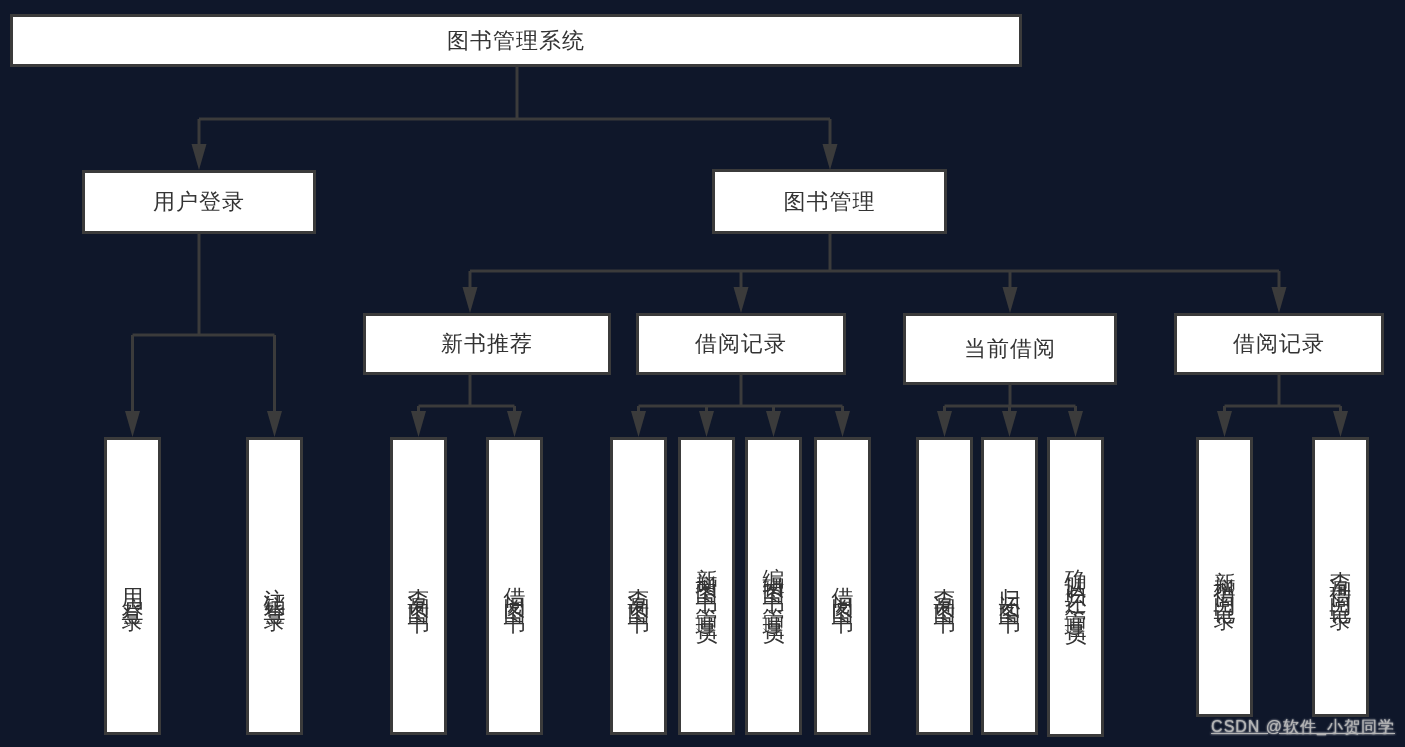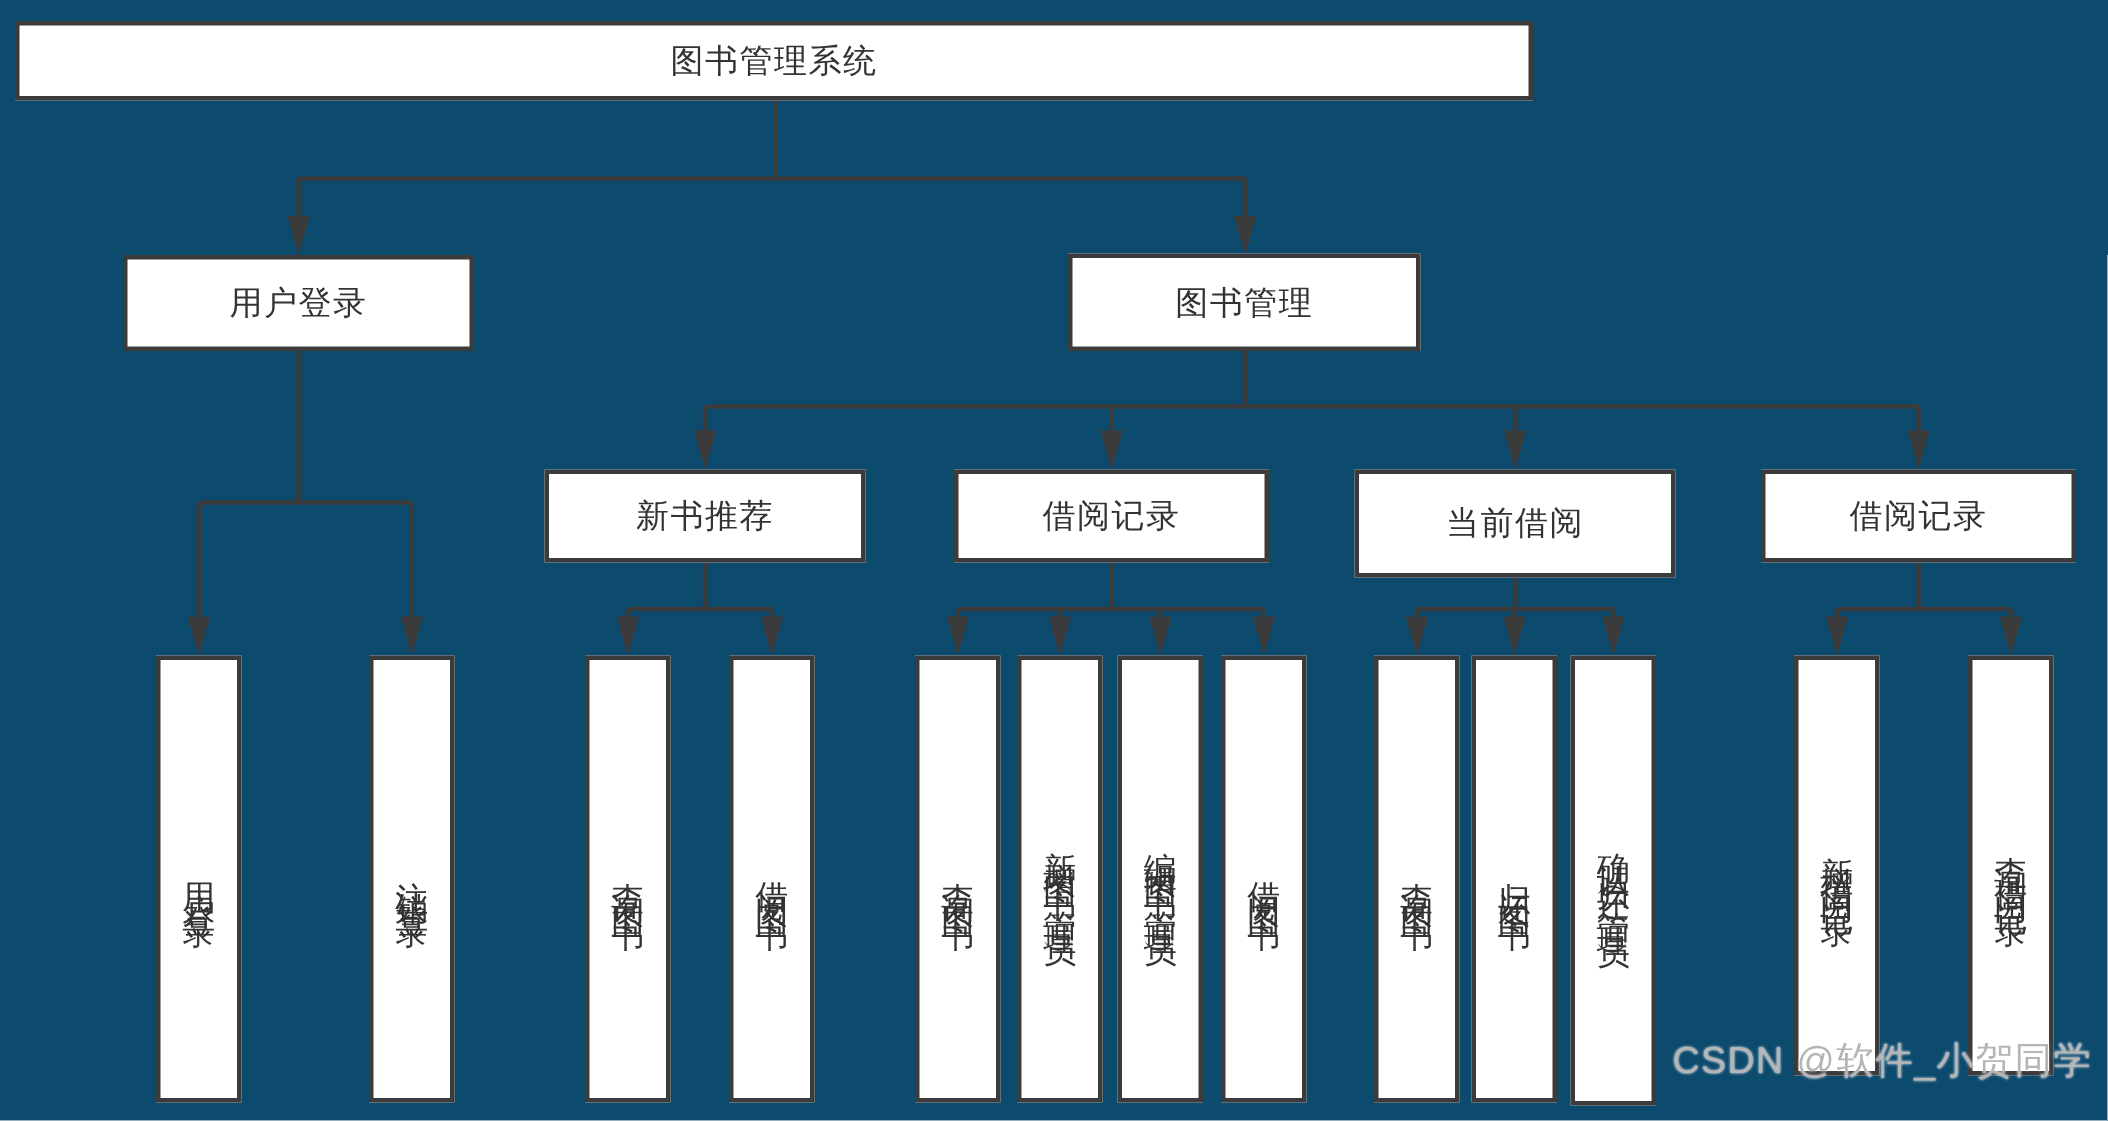--- a/index.html
+++ b/index.html
@@ -1,21 +1,21 @@
 <!DOCTYPE html>
 <html><head>
 <meta charset="utf-8">
 <style>
   html, body { margin: 0; padding: 0; background: #ffffff; }
   body { font-family: "Liberation Sans", "DejaVu Sans", sans-serif; }
   #canvas {
     position: relative;
     width: 1405px;
     height: 747px;
-    background: #0c4a6e;
+    background: #0f172a;
     overflow: hidden;
     text-align: right;
   }
   #connectors {
     position: absolute;
     left: 0; top: 0;
     width: 1405px; height: 747px;
   }
   .node {
     position: absolute;
@@ -44,26 +44,27 @@
   }
   .leaf .vtext {
     writing-mode: vertical-rl;
     text-orientation: mixed;
     letter-spacing: 8px;
     white-space: nowrap;
   }
   #watermark {
     position: absolute;
     right: 10px;
-    bottom: 24px;
-    font-size: 25px;
+    bottom: 9px;
+    font-size: 16px;
     color: #b5b5b5;
     letter-spacing: 1px;
     text-shadow: 0 0 2px #ffffff;
     z-index: 10;
+    text-decoration: underline;
   }
 </style>
 </head>
 <body>
 
 <div id="canvas">
 
   <svg id="connectors" viewBox="0 0 1405 747" xmlns="http://www.w3.org/2000/svg">
     <g stroke="#3b3b3b" stroke-width="3" fill="none">
       <path d="M517,67 V119 M199,119 H830 M199,119 V146 M830,119 V146"></path>
@@ -101,21 +102,21 @@
     <span>图书管理系统</span>
   </div>
 
   <div class="node" style="left:82px; top:170px; width:234px; height:64px;">
     <span>用户登录</span>
   </div>
   <div class="node" style="left:712px; top:169px; width:235px; height:65px;">
     <span>图书管理</span>
   </div>
 
-  <div class="node" style="left:363px; top:313px; width:214px; height:62px;">
+  <div class="node" style="left:363px; top:313px; width:248px; height:62px;">
     <span>新书推荐</span>
   </div>
   <div class="node" style="left:636px; top:313px; width:210px; height:62px;">
     <span>借阅记录</span>
   </div>
   <div class="node" style="left:903px; top:313px; width:214px; height:72px;">
     <span>当前借阅</span>
   </div>
   <div class="node" style="left:1174px; top:313px; width:210px; height:62px;">
     <span>借阅记录</span>

